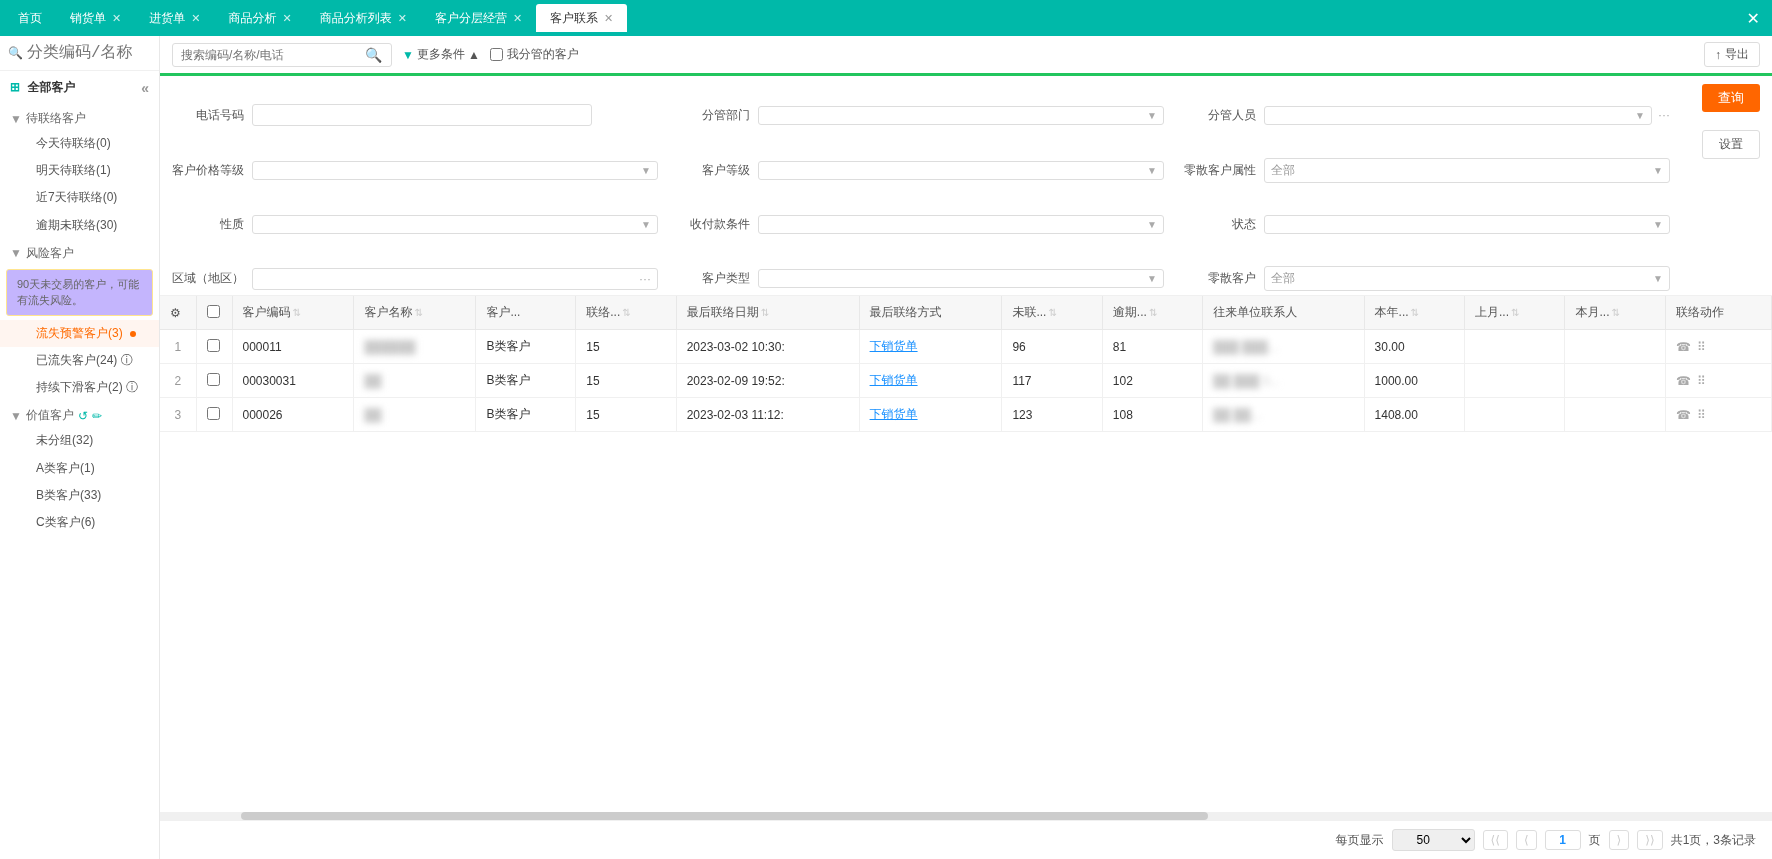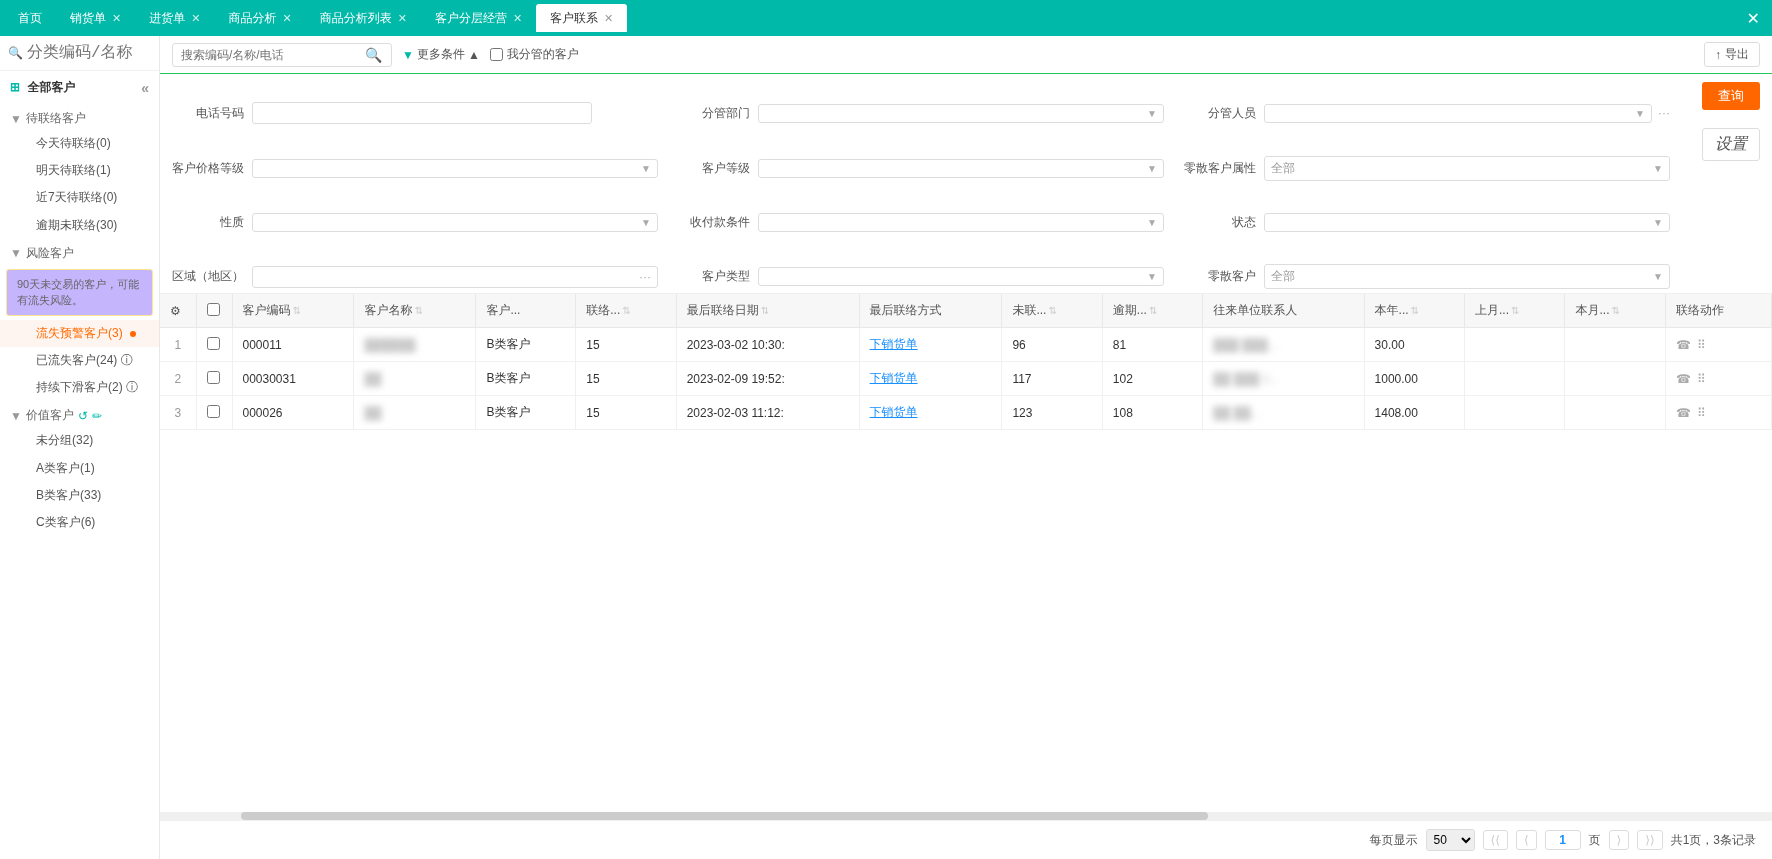--- a/index.html
+++ b/index.html
@@ -127,21 +127,21 @@
       flex-direction: column;
       overflow: hidden;
     }
 
     
     .filter-bar {
       display: flex;
       align-items: center;
       padding: 6px 12px;
       background: #fff;
-      border-bottom: 1px solid #22c55e;
+      border-bottom: 3px solid #22c55e;
       gap: 10px;
     }
     .filter-search-box {
       display: flex;
       align-items: center;
       border: 1px solid #ddd;
       border-radius: 3px;
       padding: 3px 8px;
       width: 220px;
       background: #fff;
@@ -238,22 +238,21 @@
       cursor: pointer;
       font-size: 13px;
     }
     .btn-settings {
       background: #fff;
       color: #555;
       border: 1px solid #ddd;
       border-radius: 3px;
       padding: 5px 12px;
       cursor: pointer;
-      font-size: 16px;
-      font-style: italic;
+      font-size: 12px;
     }
 
     
     .table-container {
       flex: 1;
       overflow: auto;
       background: #fff;
     }
     table {
       width: 100%;
@@ -310,21 +309,21 @@
       padding: 8px 16px;
       background: #fff;
       border-top: 1px solid #f0f0f0;
       gap: 8px;
       font-size: 12px;
       color: #555;
     }
     .page-size-select {
       border: 1px solid #ddd;
       border-radius: 3px;
-      padding: 2px 3px;
+      padding: 2px 20px;
       font-size: 12px;
     }
     .page-btn {
       border: 1px solid #ddd;
       background: #fff;
       border-radius: 3px;
       padding: 2px 7px;
       cursor: pointer;
       color: #555;
     }

